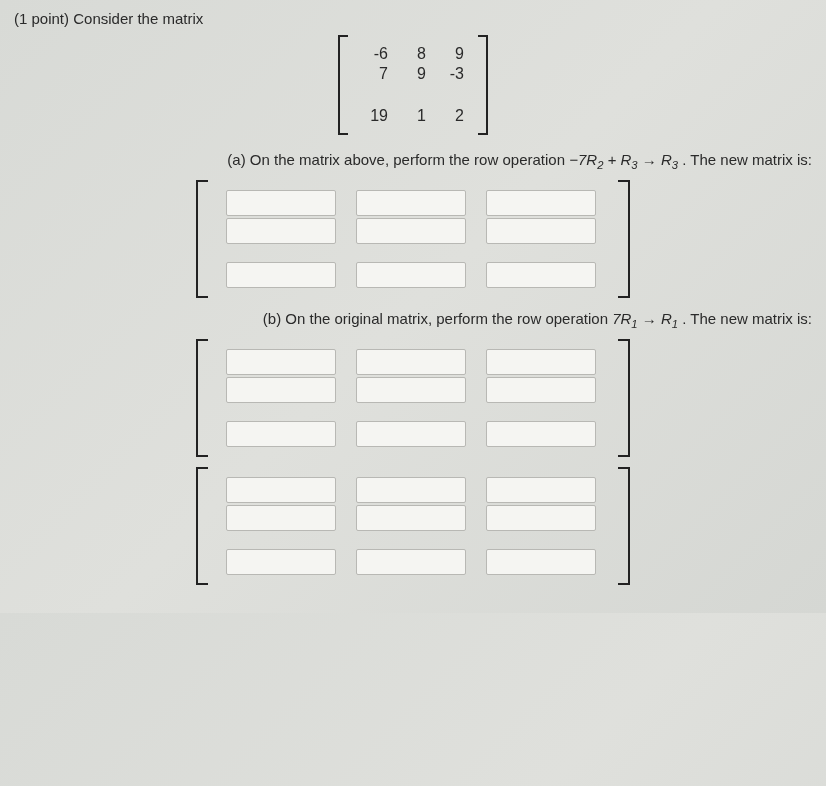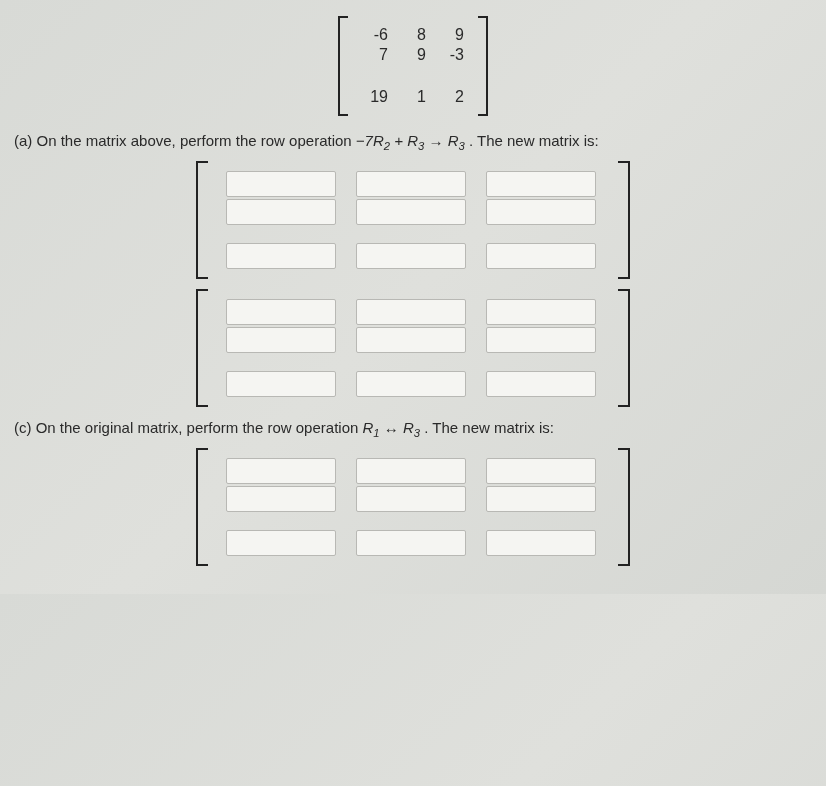--- a/index.html
+++ b/index.html
@@ -43,20 +43,21 @@
   }
   .mat-cell {
     width: 26px;
     text-align: right;
     font-size: 16px;
   }
   .mat-gap { height: 20px; }
   .part {
     margin: 10px 0 6px 0;
     line-height: 1.4;
+    text-align: right;
   }
   .sub { vertical-align: sub; font-size: 0.75em; }
   .input-matrix-wrap {
     display: flex;
     justify-content: center;
     margin: 6px 0 10px 0;
   }
   .input-matrix {
     display: flex;
     align-items: stretch;
@@ -85,20 +86,24 @@
     border: 2.5px solid #222;
   }
   .ibracket.left { border-right: none; margin-right: 10px; }
   .ibracket.right { border-left: none; margin-left: 14px; }
 </style>
 </head>
 <body>
 
 <div class="page">
 
+  <div class="prompt">
+    <span>(1 point)</span>
+    <span>Consider the matrix</span>
+  </div>
 
   <div class="matrix-block">
     <div class="given-matrix">
       <div class="bracket left"></div>
       <div class="mat-table">
         <div class="mat-row">
           <div class="mat-cell">-6</div>
           <div class="mat-cell">8</div>
           <div class="mat-cell">9</div>
         </div>
@@ -144,20 +149,28 @@
         <div class="input-row gap-above">
           <input class="cell" style="">
           <input class="cell" style="">
           <input class="cell" style="">
         </div>
       </div>
       <div class="ibracket right"></div>
     </div>
   </div>
 
+  <div class="part">
+    <span>(b)</span>
+    <span>On the original matrix, perform the row operation </span>
+    <i>
+      <span>7</span><span>R</span><span class="sub">1</span><span> → </span><span>R</span><span class="sub">1</span>
+    </i>
+    <span>. The new matrix is:</span>
+  </div>
 
   <div class="input-matrix-wrap">
     <div class="input-matrix">
       <div class="ibracket left"></div>
       <div class="input-grid">
         <div class="input-row tight">
           <input class="cell" style="">
           <input class="cell" style="">
           <input class="cell" style="">
         </div>
@@ -169,28 +182,20 @@
         <div class="input-row gap-above">
           <input class="cell" style="">
           <input class="cell" style="">
           <input class="cell" style="">
         </div>
       </div>
       <div class="ibracket right"></div>
     </div>
   </div>
 
-  <div class="part">
-    <span>(c)</span>
-    <span>On the original matrix, perform the row operation </span>
-    <i>
-      <span>R</span><span class="sub">1</span><span> ↔ </span><span>R</span><span class="sub">3</span>
-    </i>
-    <span>. The new matrix is:</span>
-  </div>
 
   <div class="input-matrix-wrap">
     <div class="input-matrix">
       <div class="ibracket left"></div>
       <div class="input-grid">
         <div class="input-row tight">
           <input class="cell" style="">
           <input class="cell" style="">
           <input class="cell" style="">
         </div>

